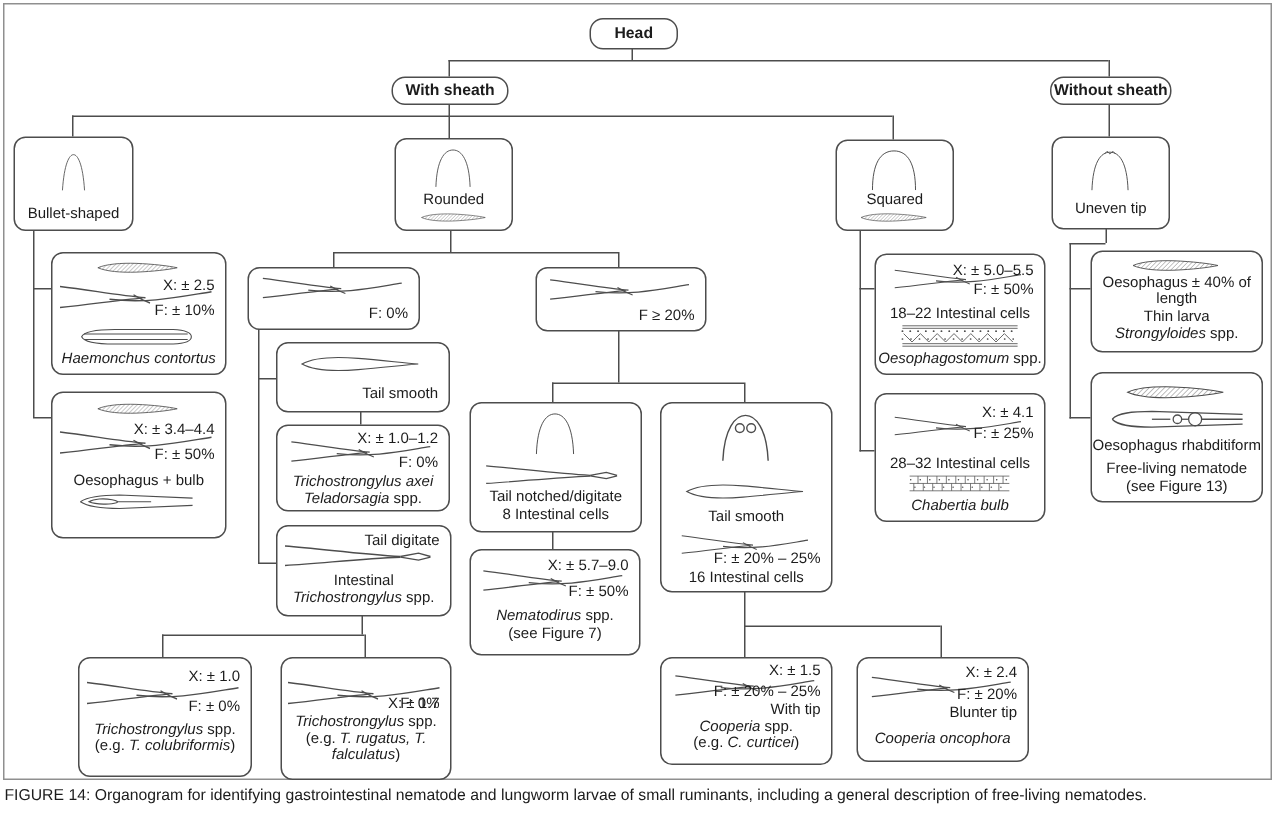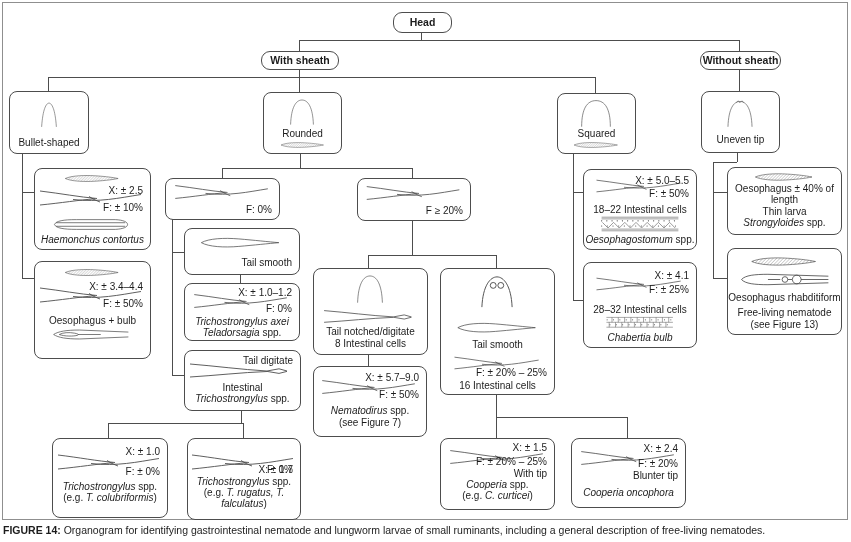--- a/index.html
+++ b/index.html
@@ -10,21 +10,21 @@
   .pill{display:flex;align-items:center;justify-content:center;font-weight:bold;border-radius:9px;font-size:10.5px;}
   .v,.h{position:absolute;background:#4d4d4d;}
   .v{width:1px;}.h{height:1px;}
   .t{position:absolute;left:0;width:100%;}
   .tr{text-align:right;padding-right:7px;box-sizing:border-box;}
   .tc{text-align:center;}
   .it{font-style:italic;}
   .rm{font-style:normal;}
   svg.ic{position:absolute;stroke:#4d4d4d;fill:none;stroke-width:1;overflow:visible;}
   .caption{position:absolute;left:3px;top:524px;width:846px;font-size:10.5px;white-space:nowrap;}
-  .caption b{font-weight:bold;}
+  .caption b{font-weight:normal;}
   .defs{position:absolute;width:0;height:0;}
 </style>
 </head>
 <body>
 
 <div class="stage">
 
 <svg class="defs">
   <defs>
     <pattern id="hatch" patternUnits="userSpaceOnUse" width="3.2" height="3.2" patternTransform="rotate(45)">

